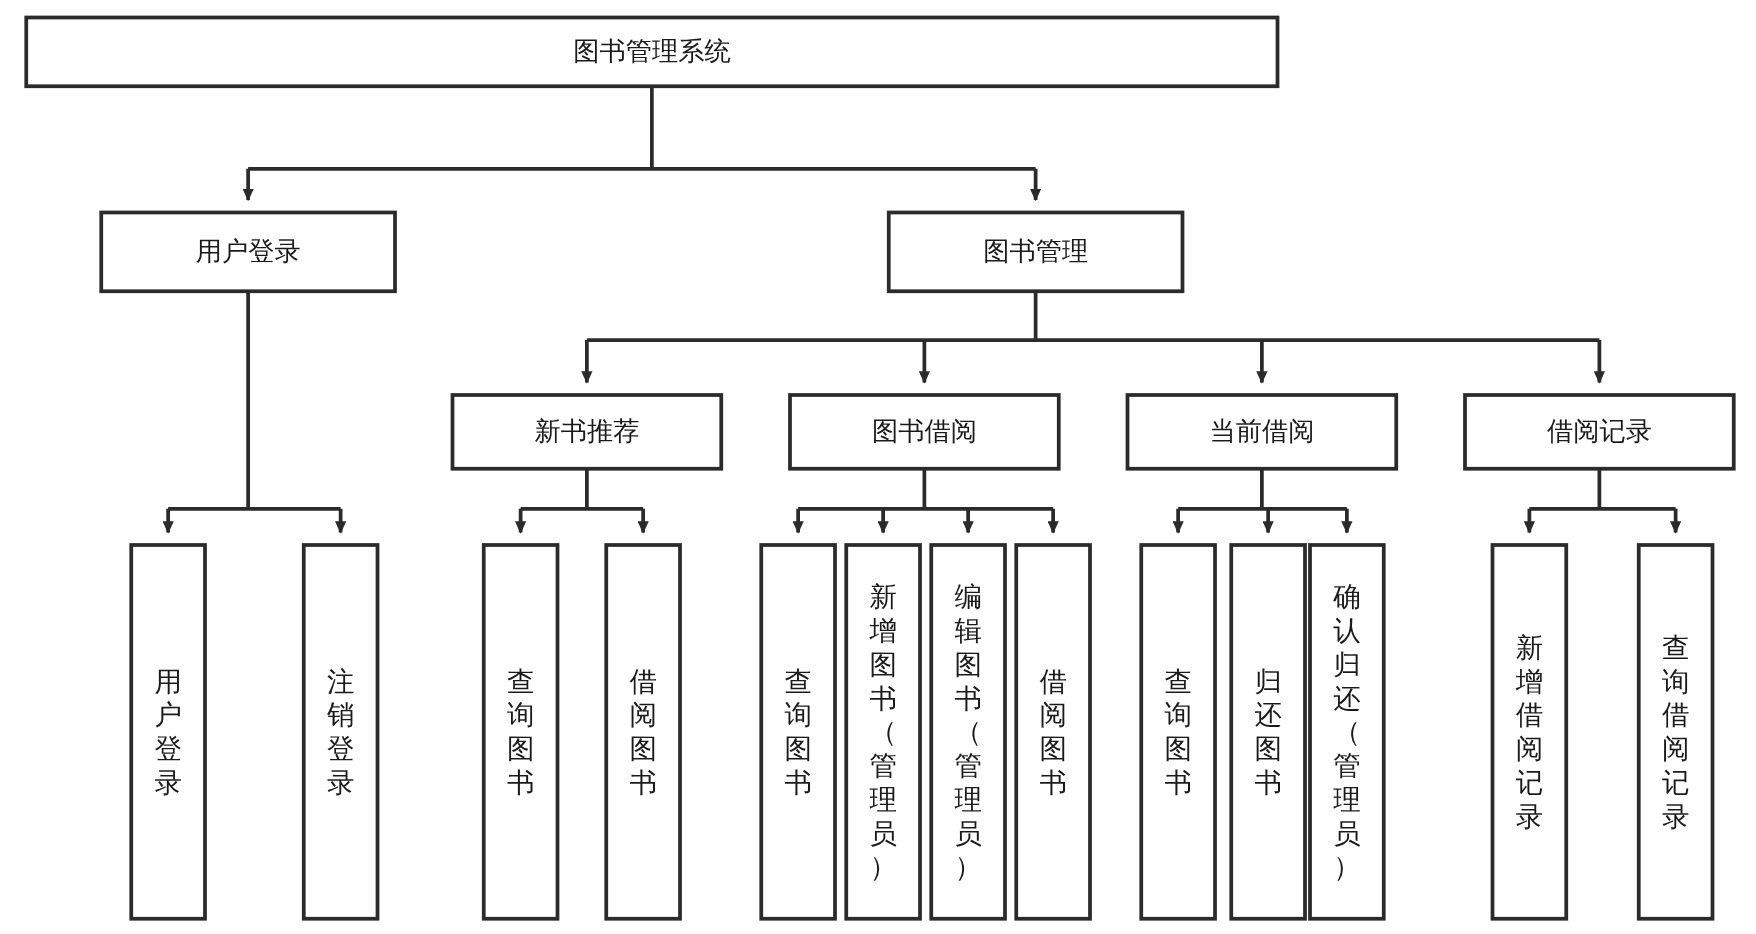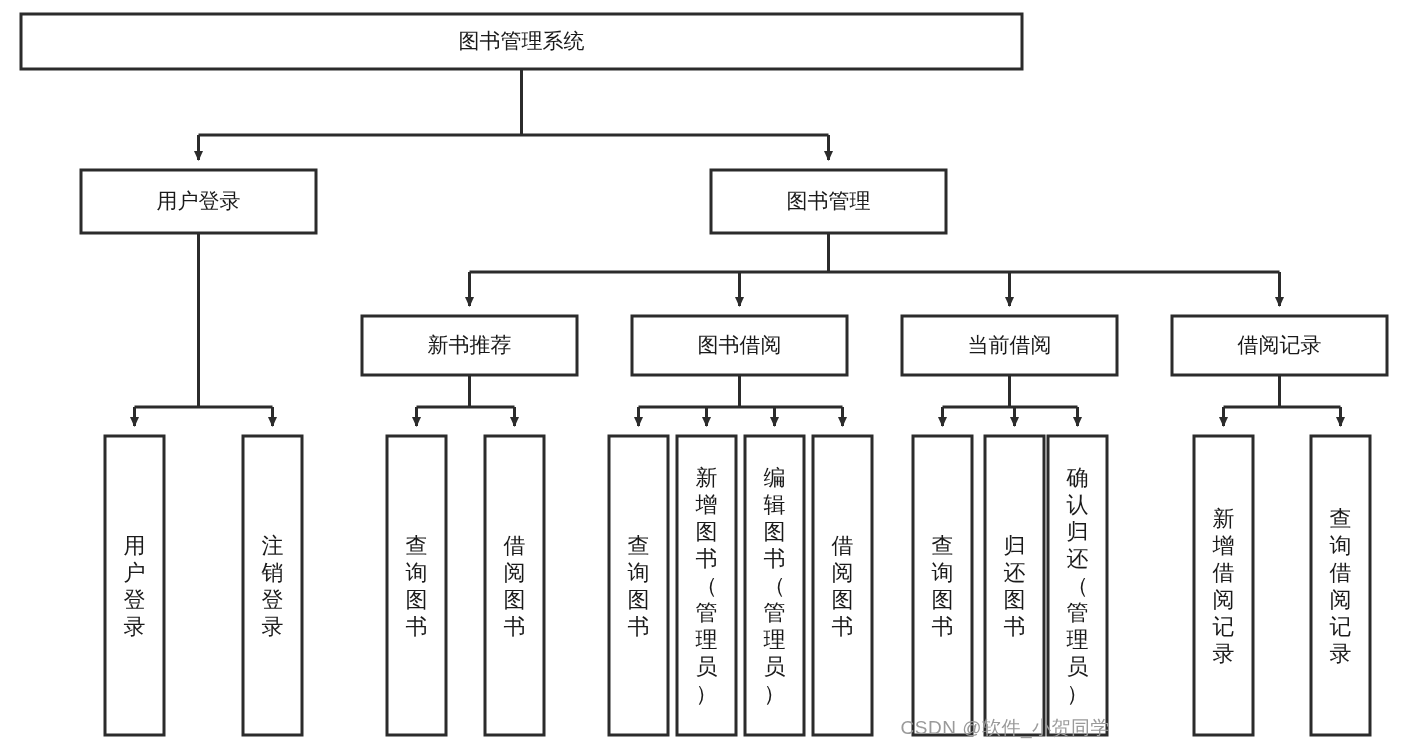--- a/index.html
+++ b/index.html
@@ -181,14 +181,13 @@
         <g>
           <rect x="1194" y="436" width="59" height="299" class="node-box"></rect>
           <text x="1223.5" y="525.56" class="node-label-v" font-size="22"><tspan x="1223.5" dy="0">新</tspan><tspan x="1223.5" dy="27">增</tspan><tspan x="1223.5" dy="27">借</tspan><tspan x="1223.5" dy="27">阅</tspan><tspan x="1223.5" dy="27">记</tspan><tspan x="1223.5" dy="27">录</tspan></text>
         </g>
         <g>
           <rect x="1311" y="436" width="59" height="299" class="node-box"></rect>
           <text x="1340.5" y="525.56" class="node-label-v" font-size="22"><tspan x="1340.5" dy="0">查</tspan><tspan x="1340.5" dy="27">询</tspan><tspan x="1340.5" dy="27">借</tspan><tspan x="1340.5" dy="27">阅</tspan><tspan x="1340.5" dy="27">记</tspan><tspan x="1340.5" dy="27">录</tspan></text>
         </g>
       </g>
   </svg>
-  <div class="watermark-text">CSDN @软件_小贺同学</div>
 </div>
 
 </body></html>

